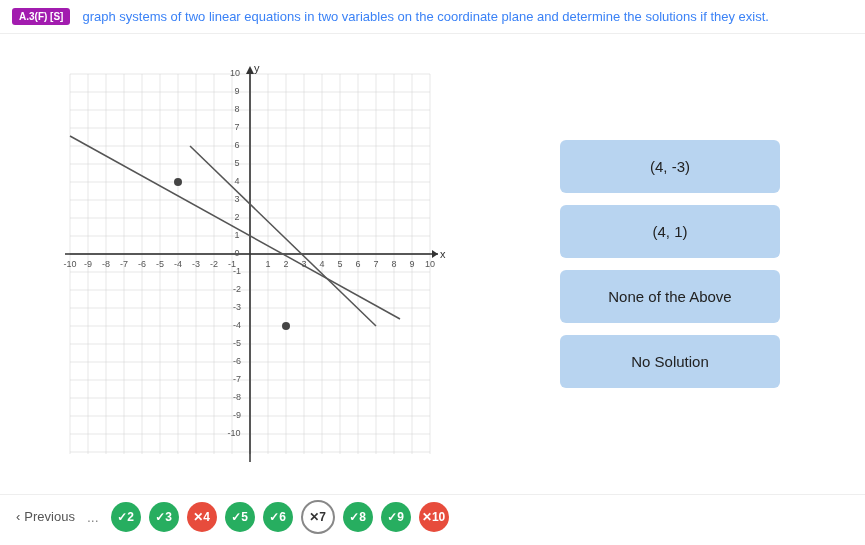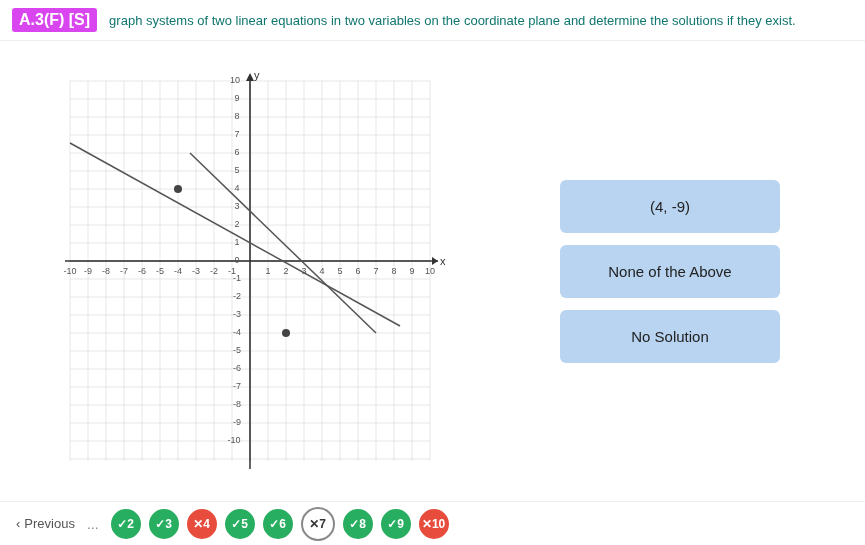--- a/index.html
+++ b/index.html
@@ -14,31 +14,31 @@
 
     
     .header {
       display: flex;
       align-items: center;
       padding: 8px 12px;
       gap: 12px;
       border-bottom: 1px solid #eee;
     }
     .standard-badge {
-      background: #d946ef;
+      background: #a21caf;
       color: #fff;
-      font-size: 16px;
+      font-size: 10px;
       font-weight: bold;
       padding: 3px 7px;
       border-radius: 3px;
       white-space: nowrap;
     }
     .header-text {
       font-size: 13px;
-      color: #0f766e;
+      color: #3b82f6;
     }
 
     
     .main {
       display: flex;
       flex-direction: row;
       padding: 10px 20px;
       gap: 20px;
       height: 460px;
     }
@@ -246,21 +246,22 @@
       <line x1="160" y1="92" x2="346" y2="272" stroke="#555" stroke-width="1.5"></line>
 
       <circle cx="148" cy="128" r="4" fill="#444"></circle>
 
       <circle cx="256" cy="272" r="4" fill="#444"></circle>
 
     </svg>
   </div>
 
   <div class="answer-choices">
-    <button class="choice-btn">(4, -9)</button>
+    <button class="choice-btn">(4, -3)</button>
+    <button class="choice-btn">(4, 1)</button>
     <button class="choice-btn">None of the Above</button>
     <button class="choice-btn">No Solution</button>
   </div>
 
 </div>
 
 <div class="footer">
   <button class="prev-btn">
     <span>‹</span>
     <span>Previous</span>

